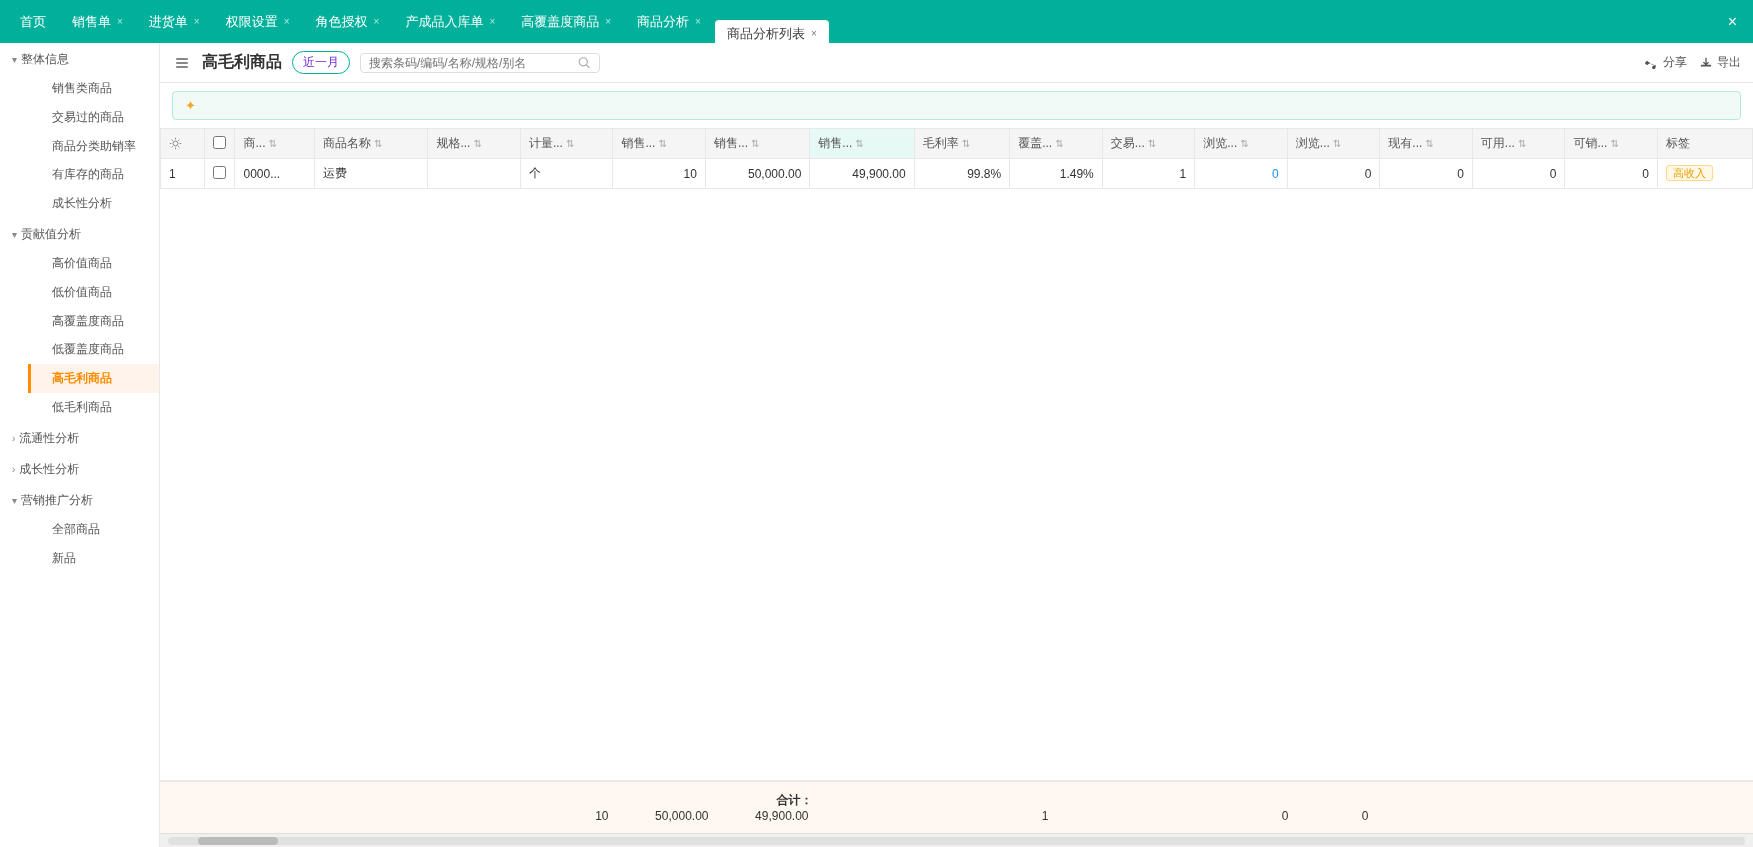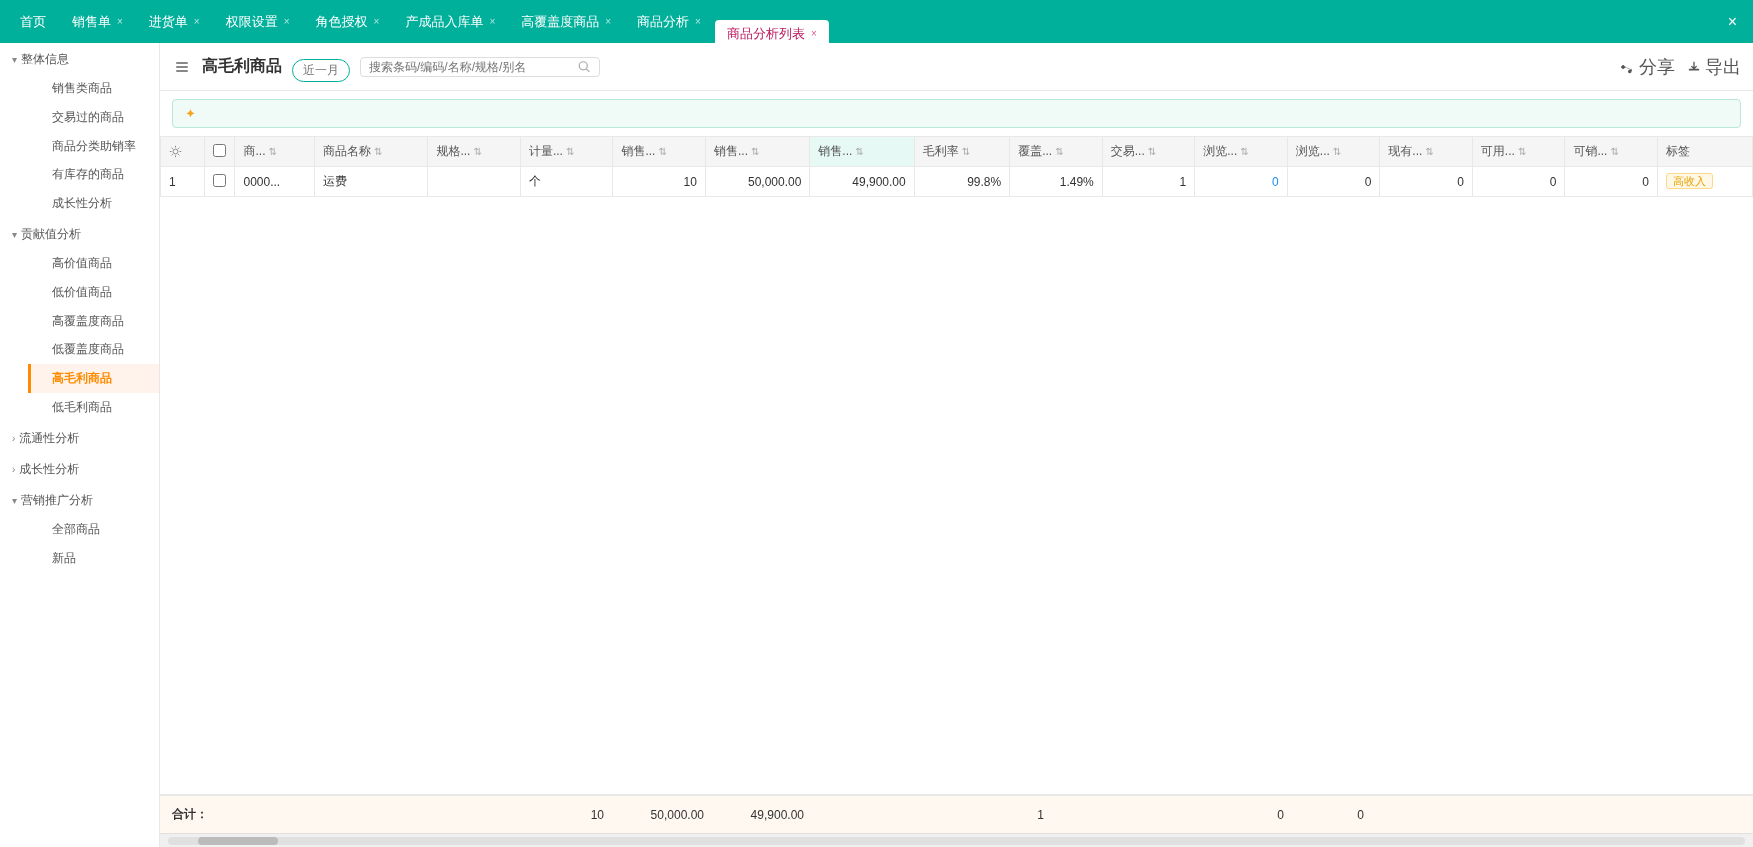--- a/index.html
+++ b/index.html
@@ -22,21 +22,21 @@
       height: 28px;
       border-radius: 4px 4px 0 0;
       cursor: pointer;
       color: #fff;
       font-size: 13px;
       gap: 4px;
       white-space: nowrap;
     }
     .tab-item.active {
       background: #fff;
-      color: #be185d;
+      color: #404040;
       margin-top: 24px;
     }
     .tab-item .close-icon {
       font-size: 10px;
       opacity: 0.7;
       margin-left: 2px;
     }
     .tab-bar-close {
       margin-left: auto;
       color: #fff;
@@ -118,26 +118,25 @@
       font-size: 14px;
     }
     .page-title {
       font-size: 16px;
       font-weight: bold;
       color: #333;
     }
     .filter-btn {
       background: #fff;
       border: 1px solid #00b09b;
-      color: #737373;
+      color: #6d28d9;
       border-radius: 12px;
       padding: 2px 10px;
       font-size: 12px;
       cursor: pointer;
-      margin-top: 8px;
     }
     .search-box {
       display: flex;
       align-items: center;
       border: 1px solid #ddd;
       border-radius: 4px;
       padding: 2px 8px;
       gap: 4px;
       flex: 1;
       max-width: 240px;
@@ -155,21 +154,21 @@
       display: flex;
       gap: 12px;
       align-items: center;
     }
     .action-btn {
       display: flex;
       align-items: center;
       gap: 4px;
       color: #555;
       cursor: pointer;
-      font-size: 18px;
+      font-size: 12px;
     }
 
     
     .notice-bar {
       background: #f0faf7;
       border: 1px solid #b8e8da;
       margin: 8px 12px;
       padding: 6px 12px;
       border-radius: 4px;
       font-size: 12px;
@@ -242,20 +241,21 @@
       background: #fff8f0;
       border-top: 2px solid #e8e8e8;
       display: flex;
       align-items: center;
       padding: 10px 12px;
       font-size: 12px;
       color: #333;
       flex-shrink: 0;
       gap: 0;
       min-height: 34px;
+      flex-direction: column;
     }
     .footer-label {
       font-weight: bold;
       margin-right: 20px;
       width: 340px;
       flex-shrink: 0;
     }
     .footer-values {
       display: flex;
       gap: 0;

